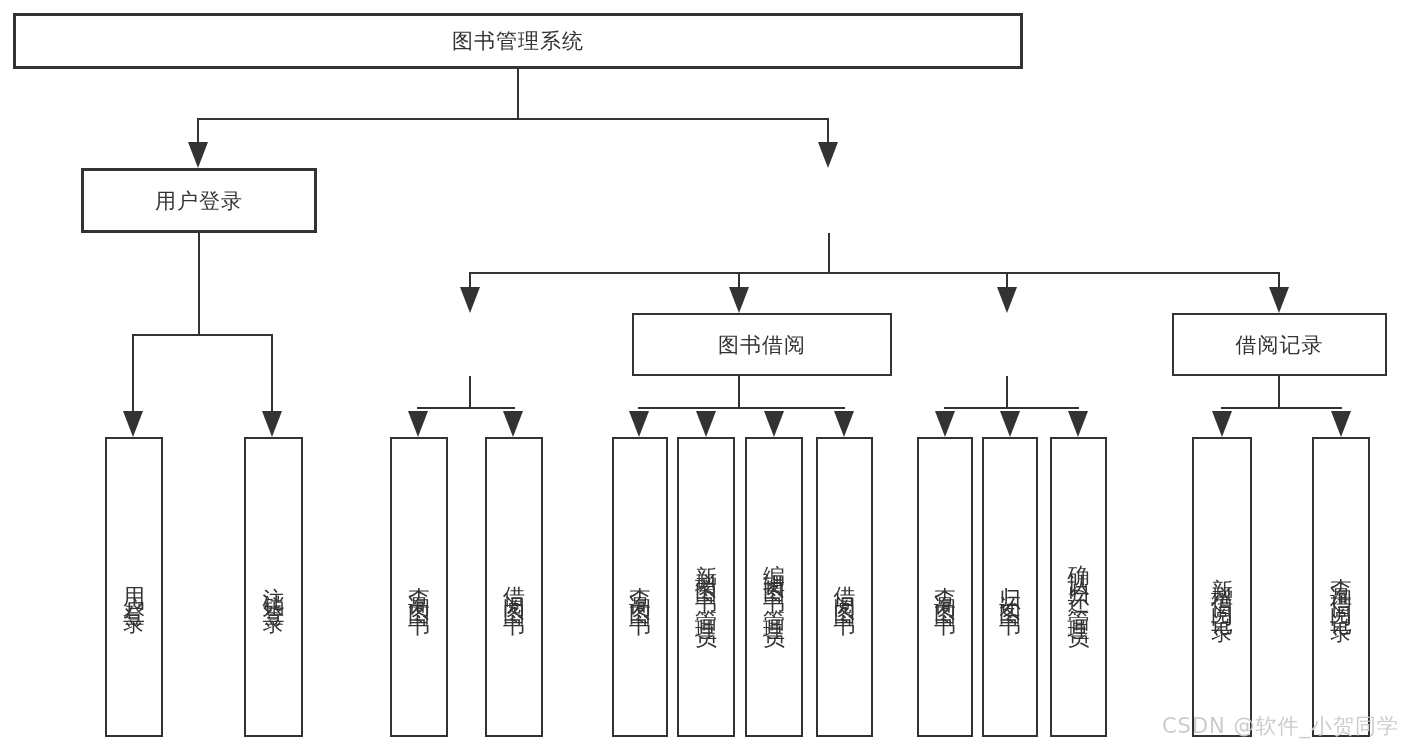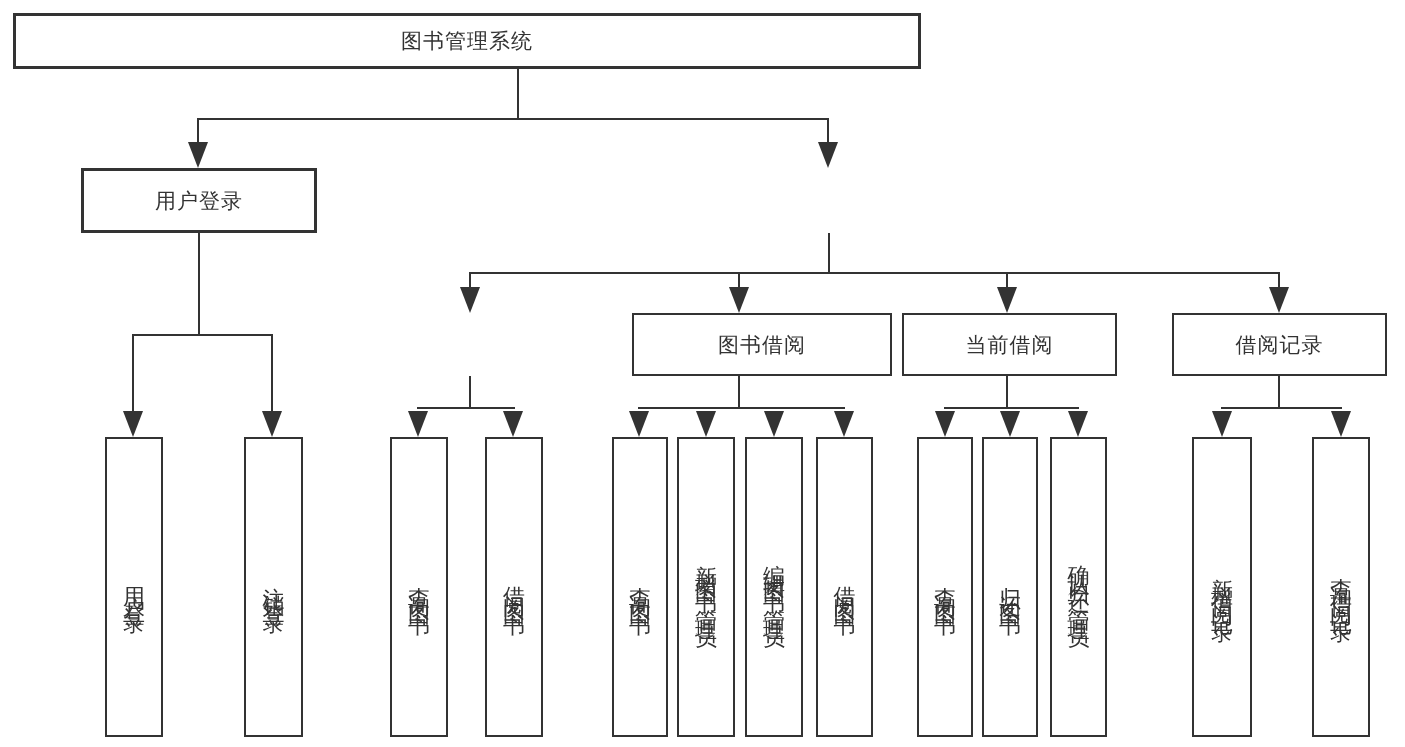--- a/index.html
+++ b/index.html
@@ -54,21 +54,21 @@
     letter-spacing: 1px;
     z-index: 50;
     white-space: nowrap;
   }
 </style>
 </head>
 <body>
 
 <div class="canvas">
 
-  <div class="box heavy" style="left:13px; top:13px; width:908px; height:56px;">
+  <div class="box heavy" style="left:13px; top:13px; width:1010px; height:56px;">
     <span class="htext">图书管理系统</span>
   </div>
 
   <div class="line" style="left:517px; top:69px; width:2px; height:51px;"></div>
   <div class="line" style="left:197px; top:118px; width:632px; height:2px;"></div>
   <div class="line" style="left:197px; top:118px; width:2px; height:28px;"></div>
   <div class="line" style="left:827px; top:118px; width:2px; height:28px;"></div>
   <div class="arrow" style="left:188px; top:142px;"></div>
   <div class="arrow" style="left:818px; top:142px;"></div>
 
@@ -89,23 +89,20 @@
   <div class="line" style="left:738px; top:272px; width:2px; height:17px;"></div>
   <div class="line" style="left:1006px; top:272px; width:2px; height:17px;"></div>
   <div class="line" style="left:1278px; top:272px; width:2px; height:17px;"></div>
   <div class="arrow" style="left:460px; top:287px;"></div>
   <div class="arrow" style="left:729px; top:287px;"></div>
   <div class="arrow" style="left:997px; top:287px;"></div>
   <div class="arrow" style="left:1269px; top:287px;"></div>
 
   <div class="box" style="left:632px; top:313px; width:260px; height:63px;">
     <span class="htext">图书借阅</span>
-  </div>
-  <div class="box" style="left:902px; top:313px; width:215px; height:63px;">
-    <span class="htext">当前借阅</span>
   </div>
   <div class="box" style="left:1172px; top:313px; width:215px; height:63px;">
     <span class="htext">借阅记录</span>
   </div>
 
   <div class="line" style="left:469px; top:376px; width:2px; height:33px;"></div>
   <div class="line" style="left:417px; top:407px; width:98px; height:2px;"></div>
   <div class="arrow" style="left:408px; top:411px;"></div>
   <div class="arrow" style="left:503px; top:411px;"></div>
 
@@ -164,14 +161,15 @@
     <span class="vtext">确认归还（管理员）</span>
   </div>
 
   <div class="box" style="left:1192px; top:437px; width:60px; height:300px;">
     <span class="vtext">新增借阅记录</span>
   </div>
   <div class="box" style="left:1312px; top:437px; width:58px; height:300px;">
     <span class="vtext">查询借阅记录</span>
   </div>
 
+  <div class="watermark">CSDN @软件_小贺同学</div>
 
 </div>
 
 </body></html>

